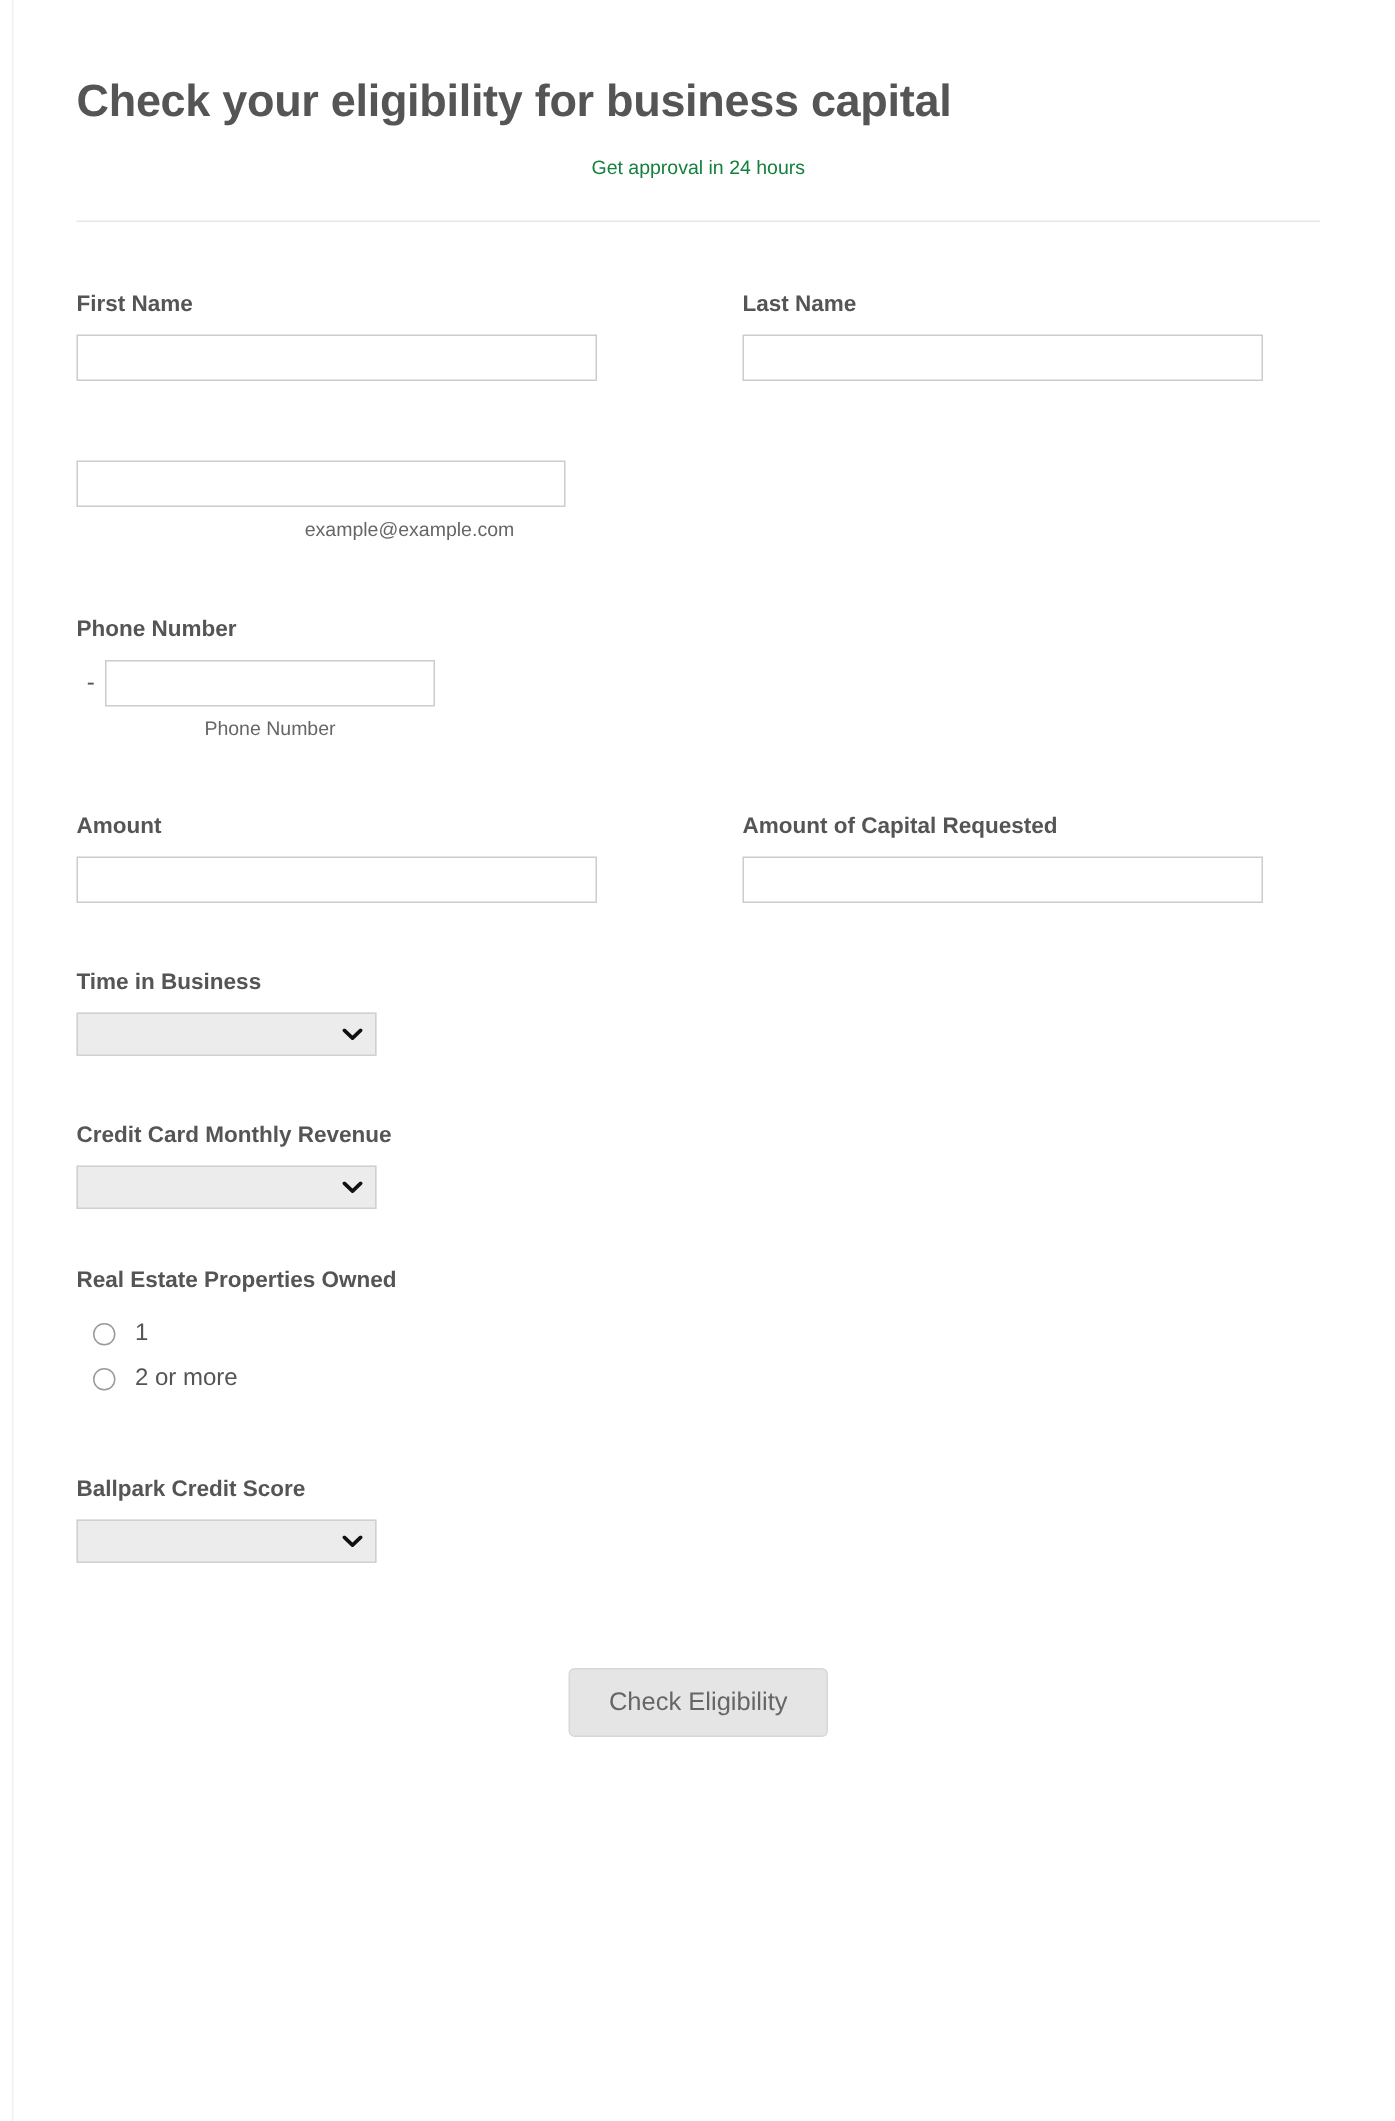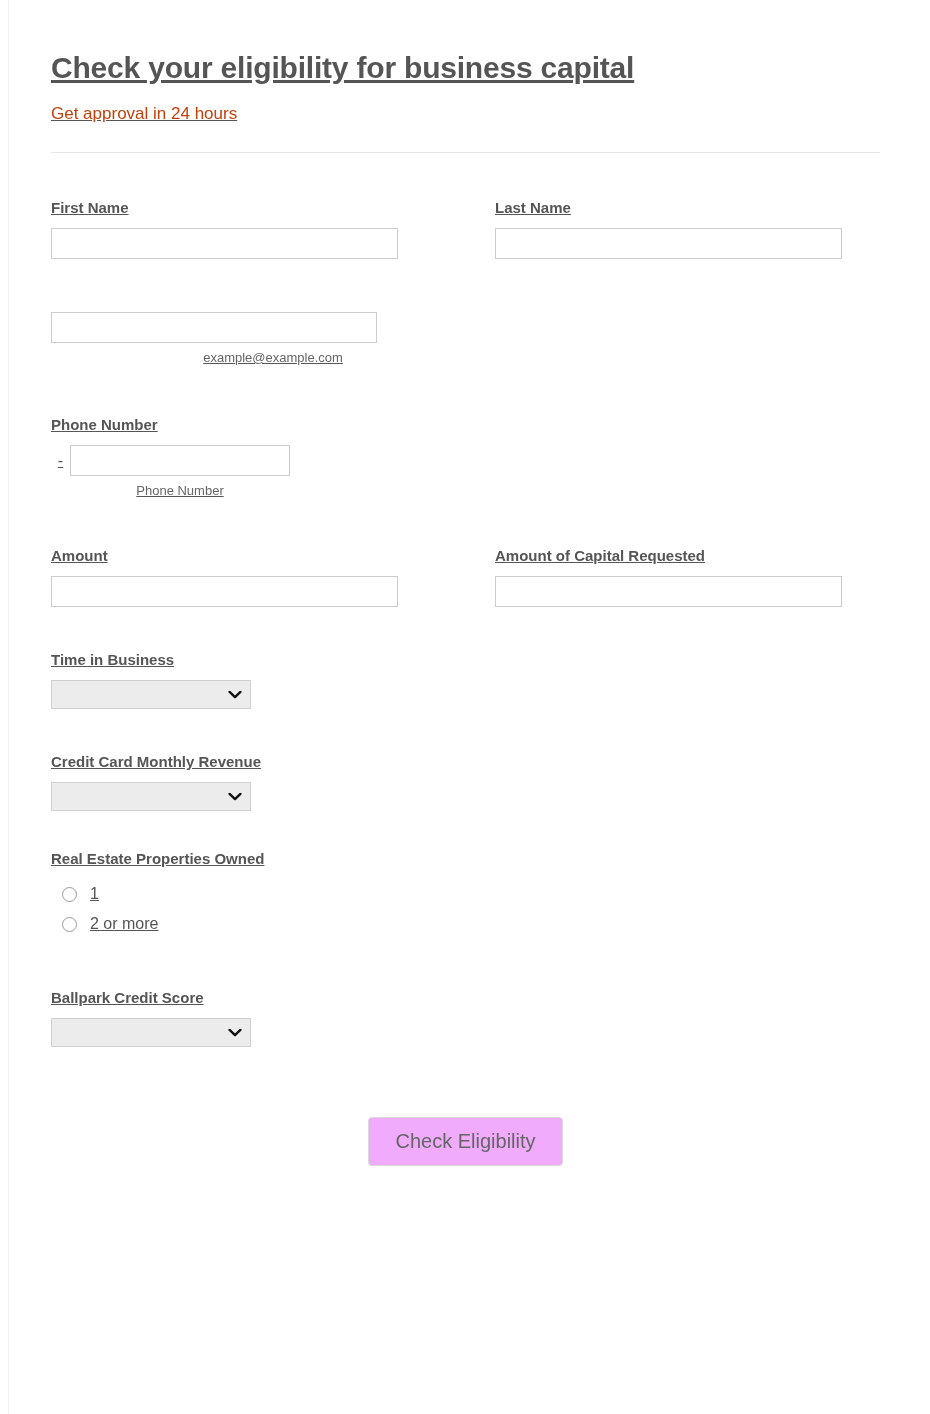--- a/index.html
+++ b/index.html
@@ -21,38 +21,38 @@
     top: 0;
     width: 1px;
     height: 1414px;
     background: #f0f0f0;
   }
   .form-wrap {
     position: absolute;
     left: 0;
     top: 0;
     width: 930px;
-    text-decoration: underline;
   }
   .header {
     padding: 50px 50px 0 51px;
   }
   .form-title {
     font-size: 30px;
     font-weight: bold;
     color: #555555;
     margin: 0;
     letter-spacing: -0.2px;
     line-height: 1.2;
   }
   .form-subtitle {
-    font-size: 17px;
-    color: #c2410c;
+    font-size: 13px;
+    color: #15803d;
     margin: 18px 0 0 0;
     font-weight: normal;
+    text-align: center;
   }
   .divider {
     border: none;
     border-top: 1px solid #e6e6e6;
     margin: 28px 50px 0 51px;
     height: 0;
   }
   .fields {
     padding: 0 50px 0 51px;
   }
@@ -150,23 +150,23 @@
     width: 19px;
     text-align: center;
     flex: none;
   }
   .submit-area {
     text-align: center;
     margin-top: 70px;
   }
   .submit-button {
     font-family: "Liberation Sans", sans-serif;
-    font-size: 20px;
+    font-size: 17px;
     color: #666666;
-    background: #f0abfc;
+    background: #e5e5e5;
     border: 1px solid #d8d8d8;
     border-radius: 4px;
     padding: 12px 26px;
     cursor: pointer;
     line-height: 1.15;
   }
   
   .gap-1 { height: 46px; }
   .gap-2 { height: 53px; }
   .gap-3 { height: 50px; }

